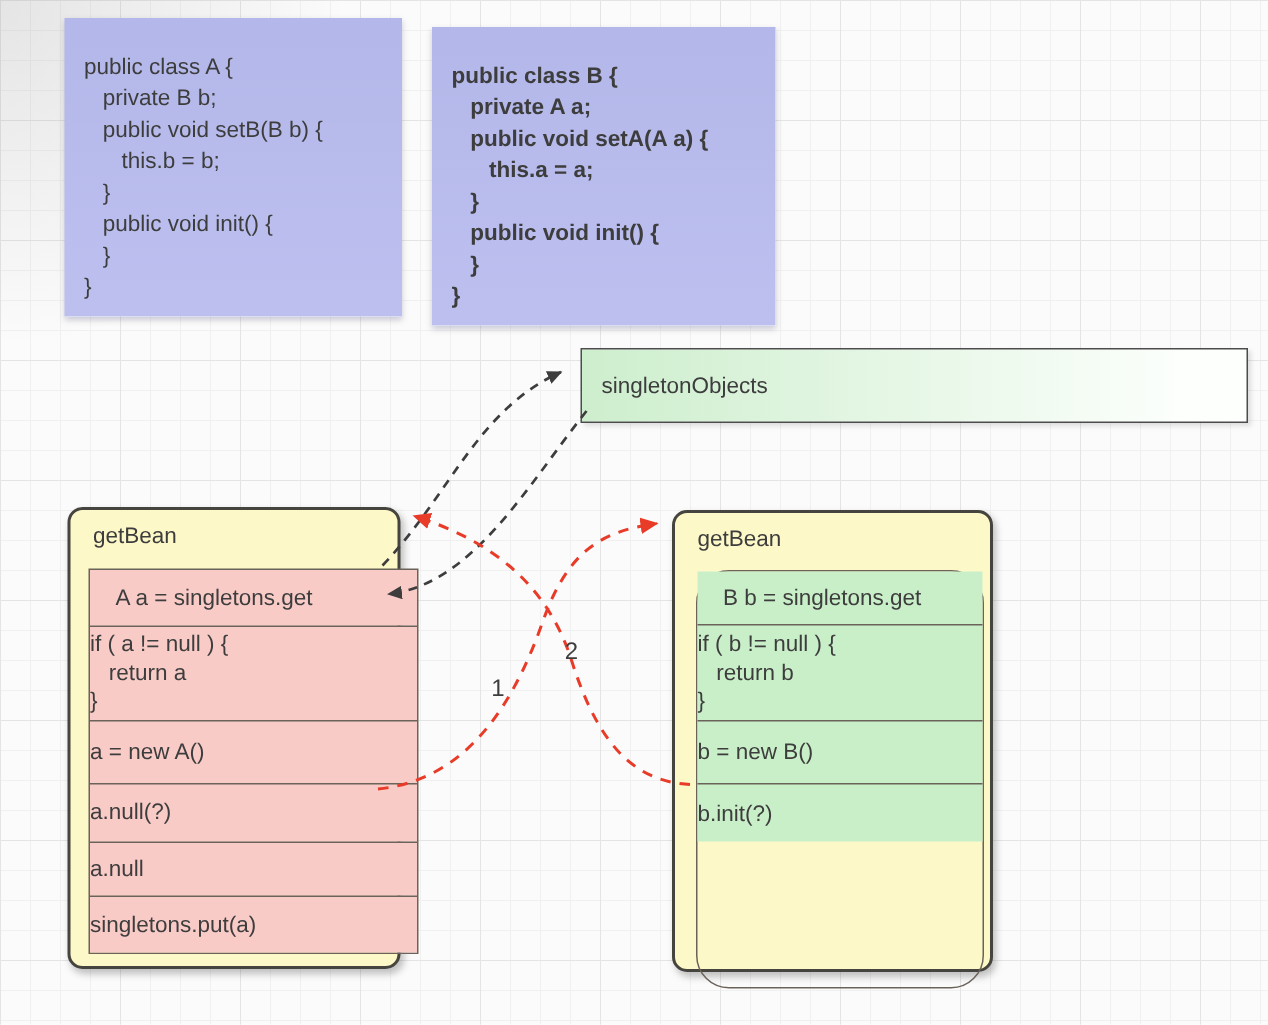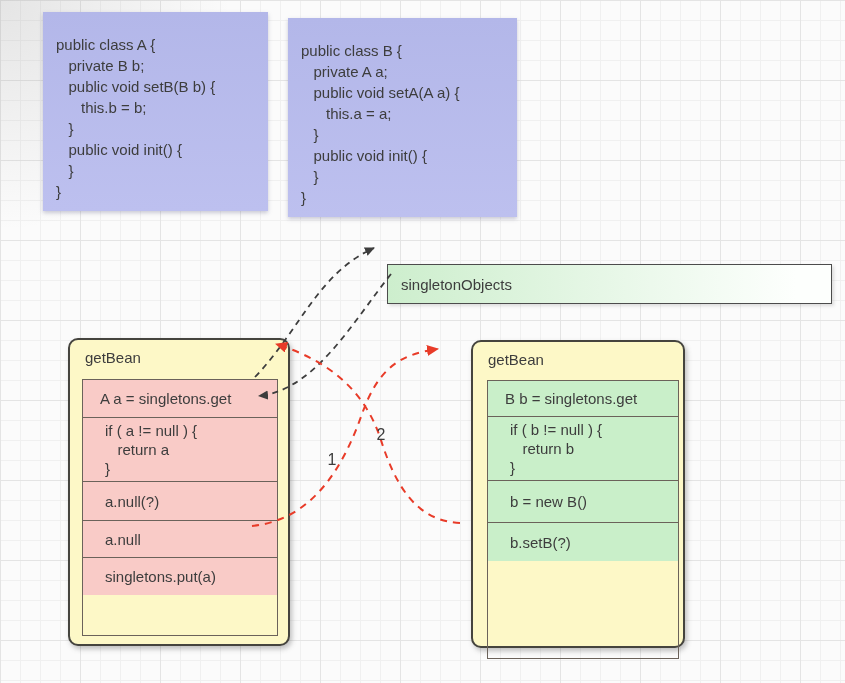--- a/index.html
+++ b/index.html
@@ -27,46 +27,45 @@
   }
   pre{margin:0;font-family:inherit;white-space:pre;}
   .code-box{
     position:absolute;width:225px;height:199px;
     background:linear-gradient(180deg,var(--purple-top),var(--purple-bottom));
     box-shadow:0 2px 4px rgba(110,110,140,.35);
     font-size:15px;line-height:21px;color:var(--code-text);
     padding:22px 0 0 13px;box-sizing:border-box;
   }
   .code-a{left:43px;top:12px;}
-  .code-b{left:288px;top:18px;width:229px;}
+  .code-b{left:288px;top:18px;width:229px;font-weight:bold;}
   .cache{
-    position:absolute;left:387px;top:232px;width:445px;height:40px;box-sizing:border-box;
+    position:absolute;left:387px;top:232px;width:445px;height:50px;box-sizing:border-box;
     background:linear-gradient(90deg,var(--cache-green),#fdfffd 92%);
     border:1.8px solid var(--cache-border);
     box-shadow:2px 2px 3px rgba(120,120,120,.22);
-    display:flex;align-items:center;padding-left:13px;font-size:15px;margin-top:32px;
+    display:flex;align-items:center;padding-left:13px;font-size:15px;
   }
   .flow{
     position:absolute;width:222px;height:308px;box-sizing:border-box;
     background:var(--yellow);border:2.5px solid var(--dark-border);border-radius:10px;
     box-shadow:2px 3px 5px rgba(80,80,80,.35);
-    margin-left:23px;
   }
   .flow-left{left:45px;top:338px;}
   .flow-right{left:448px;top:340px;width:214px;}
   .flow-title{padding:9px 0 0 15px;font-size:15px;}
   .steps{
     position:absolute;box-sizing:border-box;border:1.6px solid var(--row-border);
     display:flex;flex-direction:column;
   }
-  .flow-left .steps{left:12px;top:39px;width:196px;height:257px;}
-  .flow-right .steps{left:14px;top:38px;width:192px;height:279px;}
+  .flow-left .steps{left:12px;top:39px;width:220px;height:257px;}
+  .flow-right .steps{left:14px;top:38px;width:192px;height:279px;border-radius:22px;}
   .step{
     box-sizing:border-box;display:flex;align-items:center;
-    padding-left:22px;font-size:15px;line-height:19px;
+    padding-left:0;font-size:15px;line-height:19px;
   }
   .step + .step{border-top:1.6px solid var(--row-border);}
   .step.first{padding-left:17px;}
   .steps-pink .step{background:var(--pink);}
   .steps-green .step{background:var(--green);}
   .arrows{position:absolute;left:0;top:0;pointer-events:none;}
   .arrow-black{stroke:var(--arrow-black);stroke-width:1.8;fill:none;stroke-dasharray:6 5;}
   .arrow-red{stroke:var(--arrow-red);stroke-width:2;fill:none;stroke-dasharray:7 6;}
   .head-black{fill:var(--arrow-black);}
   .head-red{fill:var(--arrow-red);}
@@ -103,35 +102,36 @@
     <span>singletonObjects</span>
   </div>
 
   <div class="flow flow-left">
     <div class="flow-title">getBean</div>
     <div class="steps steps-pink">
       <pre class="step first" style="height:37px">A a = singletons.get</pre>
       <pre class="step" style="height:64px">if ( a != null ) {
    return a
 }</pre>
+      <pre class="step" style="height:42px">a = new A()</pre>
       <pre class="step" style="height:39px">a.null(?)</pre>
       <pre class="step" style="height:37px">a.null</pre>
       <pre class="step" style="height:38px">singletons.put(a)</pre>
     </div>
   </div>
 
   <div class="flow flow-right">
     <div class="flow-title">getBean</div>
     <div class="steps steps-green">
       <pre class="step first" style="height:35px">B b = singletons.get</pre>
       <pre class="step" style="height:64px">if ( b != null ) {
    return b
 }</pre>
       <pre class="step" style="height:42px">b = new B()</pre>
-      <pre class="step" style="height:39px">b.setB(?)</pre>
+      <pre class="step" style="height:39px">b.init(?)</pre>
     </div>
   </div>
 
   <svg class="arrows" width="845" height="683" viewBox="0 0 845 683">
     <defs>
       <marker id="mb" markerWidth="12" markerHeight="10" refX="9" refY="4.5" orient="auto" markerUnits="userSpaceOnUse">
         <path d="M0,0 L10,4.5 L0,9 z" class="head-black"></path>
       </marker>
       <marker id="mr" markerWidth="14" markerHeight="12" refX="11" refY="5.5" orient="auto" markerUnits="userSpaceOnUse">
         <path d="M0,0 L12,5.5 L0,11 z" class="head-red"></path>

